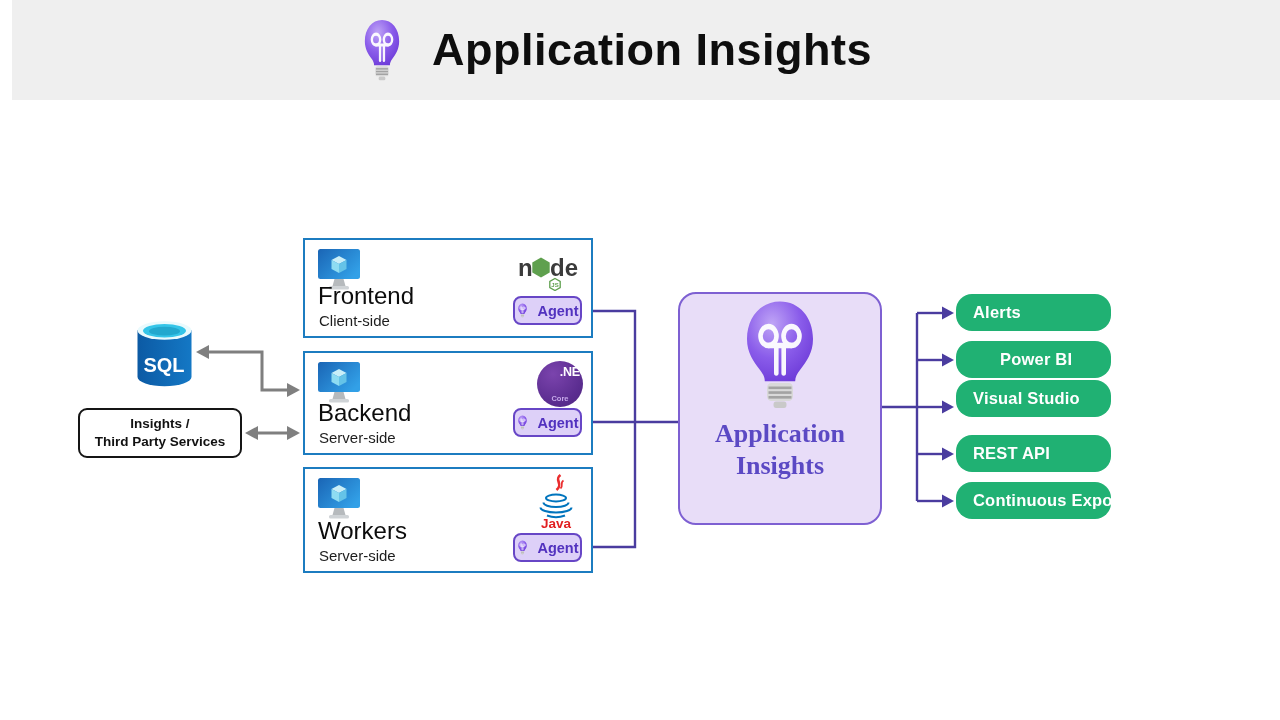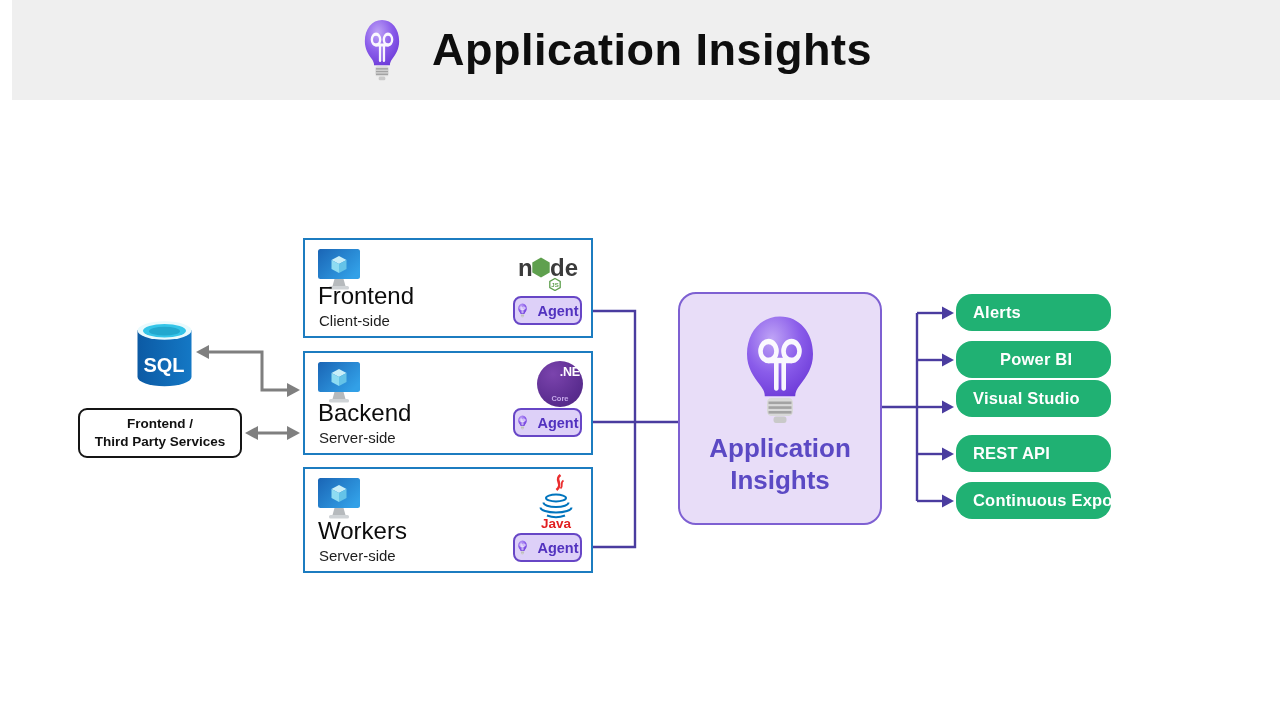--- a/index.html
+++ b/index.html
@@ -42,21 +42,21 @@
   .logo-dotnet{position:absolute;right:8px;top:8px;width:46px;height:46px;border-radius:50%;
                background:radial-gradient(circle at 35% 28%,#7b44ad 0%,#5b2d90 65%,#4e2480 100%);
                display:flex;flex-direction:column;align-items:center;justify-content:center;}
   .logo-dotnet .net{color:#fff;font-weight:bold;font-size:12.5px;letter-spacing:-0.3px;line-height:1;margin-left:27px;}
   .logo-dotnet .core{color:#c7a9ea;font-weight:bold;font-size:7.5px;line-height:1;margin-top:16px;}
   .logo-java{position:absolute;right:14px;top:4px;}
 
   
   .hub{position:absolute;left:678px;top:292px;width:204px;height:233px;background:#e8ddf8;
        border:2px solid #7e60d2;border-radius:18px;box-sizing:border-box;
-       display:flex;flex-direction:column;align-items:center;padding-top:19px;}
+       display:flex;flex-direction:column;align-items:center;padding-top:4px;font-family:Liberation Serif, serif;}
   .hub-label{margin-top:7px;text-align:center;font-size:26px;font-weight:bold;color:#5b49c4;line-height:1.22;}
 
   
   .out{position:absolute;left:956px;width:155px;height:37px;background:#20b173;border-radius:16px;
        display:flex;align-items:center;padding-left:17px;box-sizing:border-box;}
   .out span{color:#ffffff;font-weight:bold;font-size:16.5px;letter-spacing:0.2px;white-space:nowrap;}
   .out-0{top:294px;} .out-1{top:341px;padding-left:44px;} .out-2{top:380px;} .out-3{top:435px;align-items:center;} .out-4{top:482px;}
 
   svg text{font-family:"Liberation Sans","DejaVu Sans",sans-serif;}
 </style>
@@ -150,21 +150,21 @@
 
   <svg class="sql-icon" width="57" height="66" viewBox="0 0 57 66">
     <path d="M1.5 9 V56 A27 9.3 0 0 0 55.5 56 V9 Z" fill="url(#gSqlBody)"></path>
     <ellipse cx="28.5" cy="9.5" rx="27" ry="9.3" fill="#e9fafd"></ellipse>
     <ellipse cx="28.5" cy="9.7" rx="21.5" ry="6.8" fill="#35c5e8"></ellipse>
     <ellipse cx="28.5" cy="10.2" rx="15.5" ry="4.4" fill="#22a8ce"></ellipse>
     <text x="28" y="51" text-anchor="middle" font-size="20" font-weight="bold" fill="#ffffff">SQL</text>
   </svg>
 
   <div class="ext">
-    <div>Frontend /</div>
+    <div>Insights /</div>
     <div>Third Party Services</div>
   </div>
 
   <div class="svc svc-frontend">
     <svg class="monitor" width="44" height="43">
         <use href="#monitor"></use>
       </svg>
     <div class="svc-title">Frontend</div>
     <div class="svc-sub">Client-side</div>
     <svg class="logo-node" width="62" height="40" viewBox="0 0 62 40">

